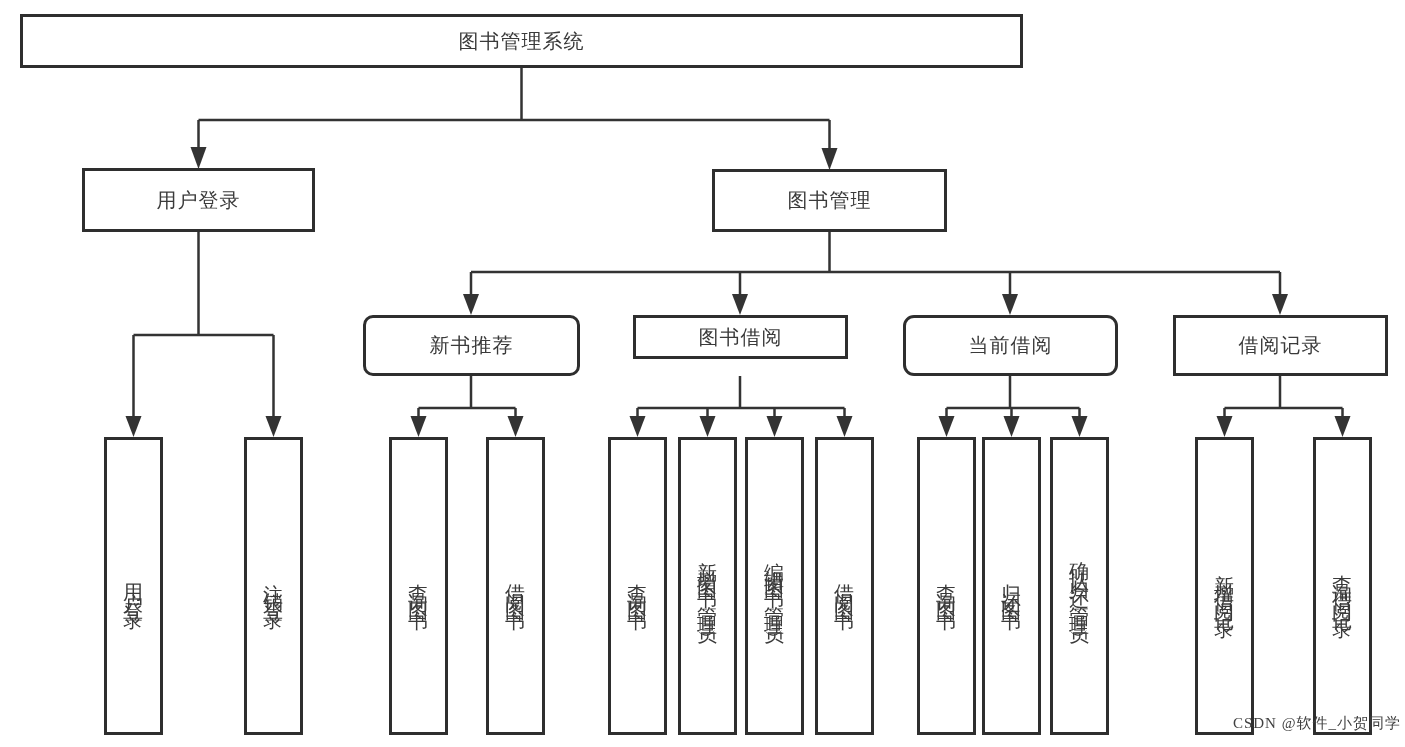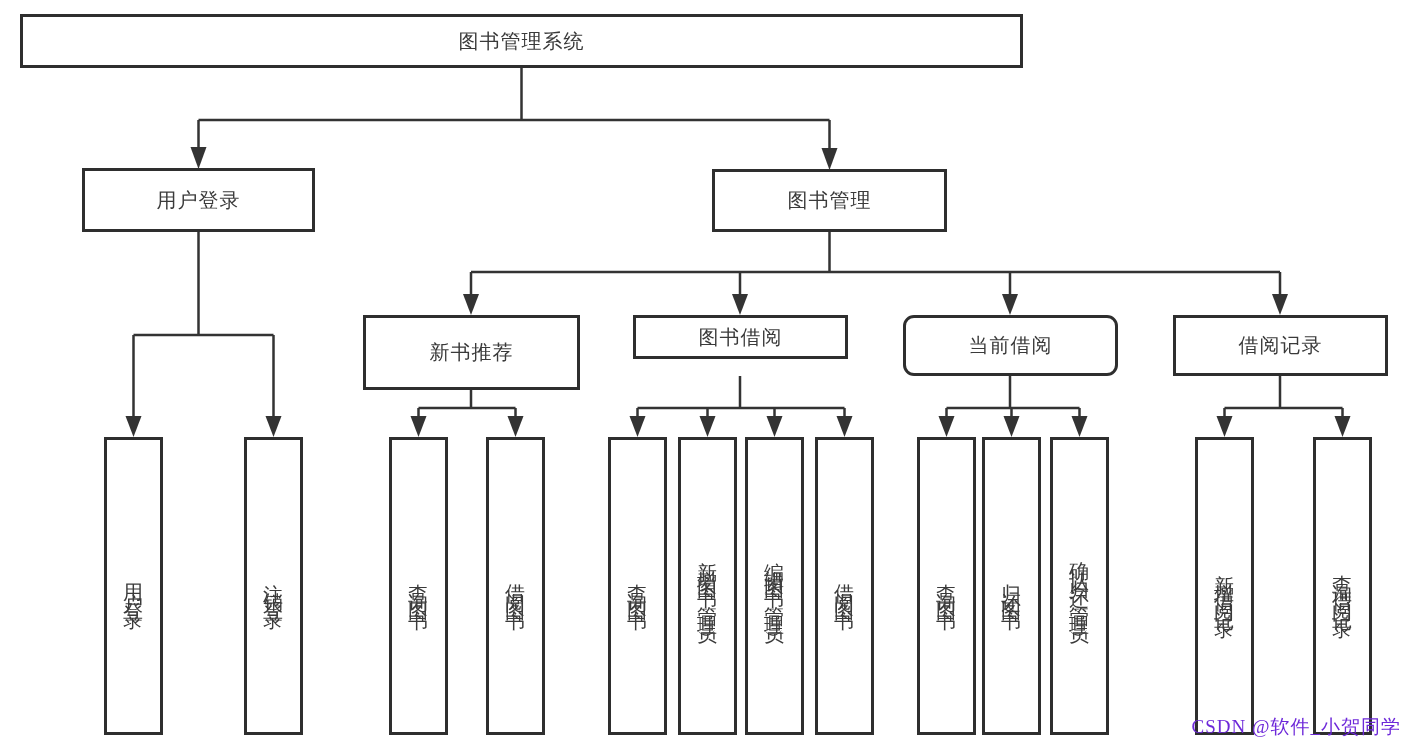--- a/index.html
+++ b/index.html
@@ -12,21 +12,21 @@
     position:absolute;box-sizing:border-box;border:3px solid #2e2e2e;background:#ffffff;
     display:flex;align-items:center;justify-content:center;
     color:#3a3a3a;font-size:20px;letter-spacing:1px;
   }
   .vnode .vtext{
     writing-mode:vertical-rl;text-orientation:mixed;
     letter-spacing:9px;line-height:1;font-size:20px;color:#3a3a3a;
   }
   .watermark{
     position:absolute;right:4px;top:714px;z-index:5;
-    color:#6d28d9;font-size:19px;letter-spacing:1px;white-space:nowrap;
+    color:#404040;font-size:15px;letter-spacing:1px;white-space:nowrap;
   }
 </style>
 </head>
 <body>
 
 <div class="stage">
 
   <svg class="connectors" viewBox="0 0 1405 747" xmlns="http://www.w3.org/2000/svg">
     <g stroke="#333333" stroke-width="2.5" fill="none">
 
@@ -71,21 +71,21 @@
     <span>图书管理系统</span>
   </div>
 
   <div class="node" style="left:82px;top:168px;width:233px;height:64px;">
     <span>用户登录</span>
   </div>
   <div class="node" style="left:712px;top:169px;width:235px;height:63px;">
     <span>图书管理</span>
   </div>
 
-  <div class="node" style="left:363px;top:315px;width:217px;height:75px;">
+  <div class="node" style="left:363px;top:315px;width:217px;height:61px;border-radius:10px;">
     <span>新书推荐</span>
   </div>
   <div class="node" style="left:633px;top:315px;width:215px;height:44px;">
     <span>图书借阅</span>
   </div>
   <div class="node" style="left:903px;top:315px;width:215px;height:61px;border-radius:11px;">
     <span>当前借阅</span>
   </div>
   <div class="node" style="left:1173px;top:315px;width:215px;height:61px;">
     <span>借阅记录</span>

